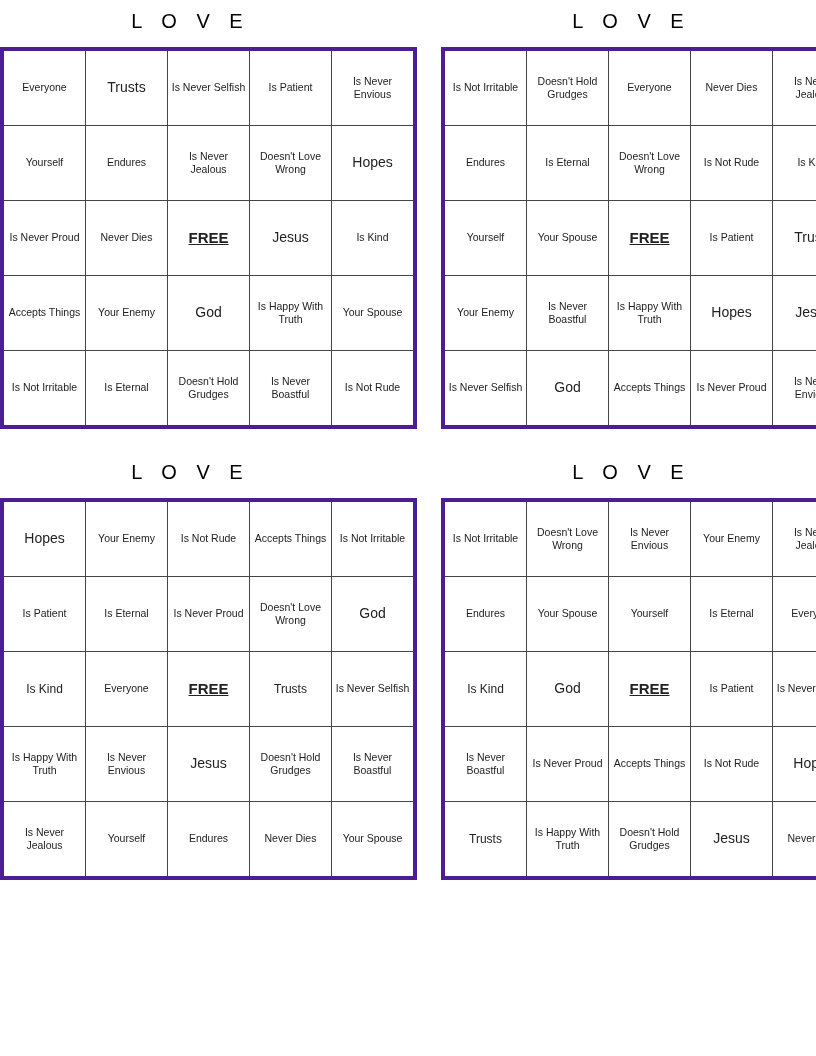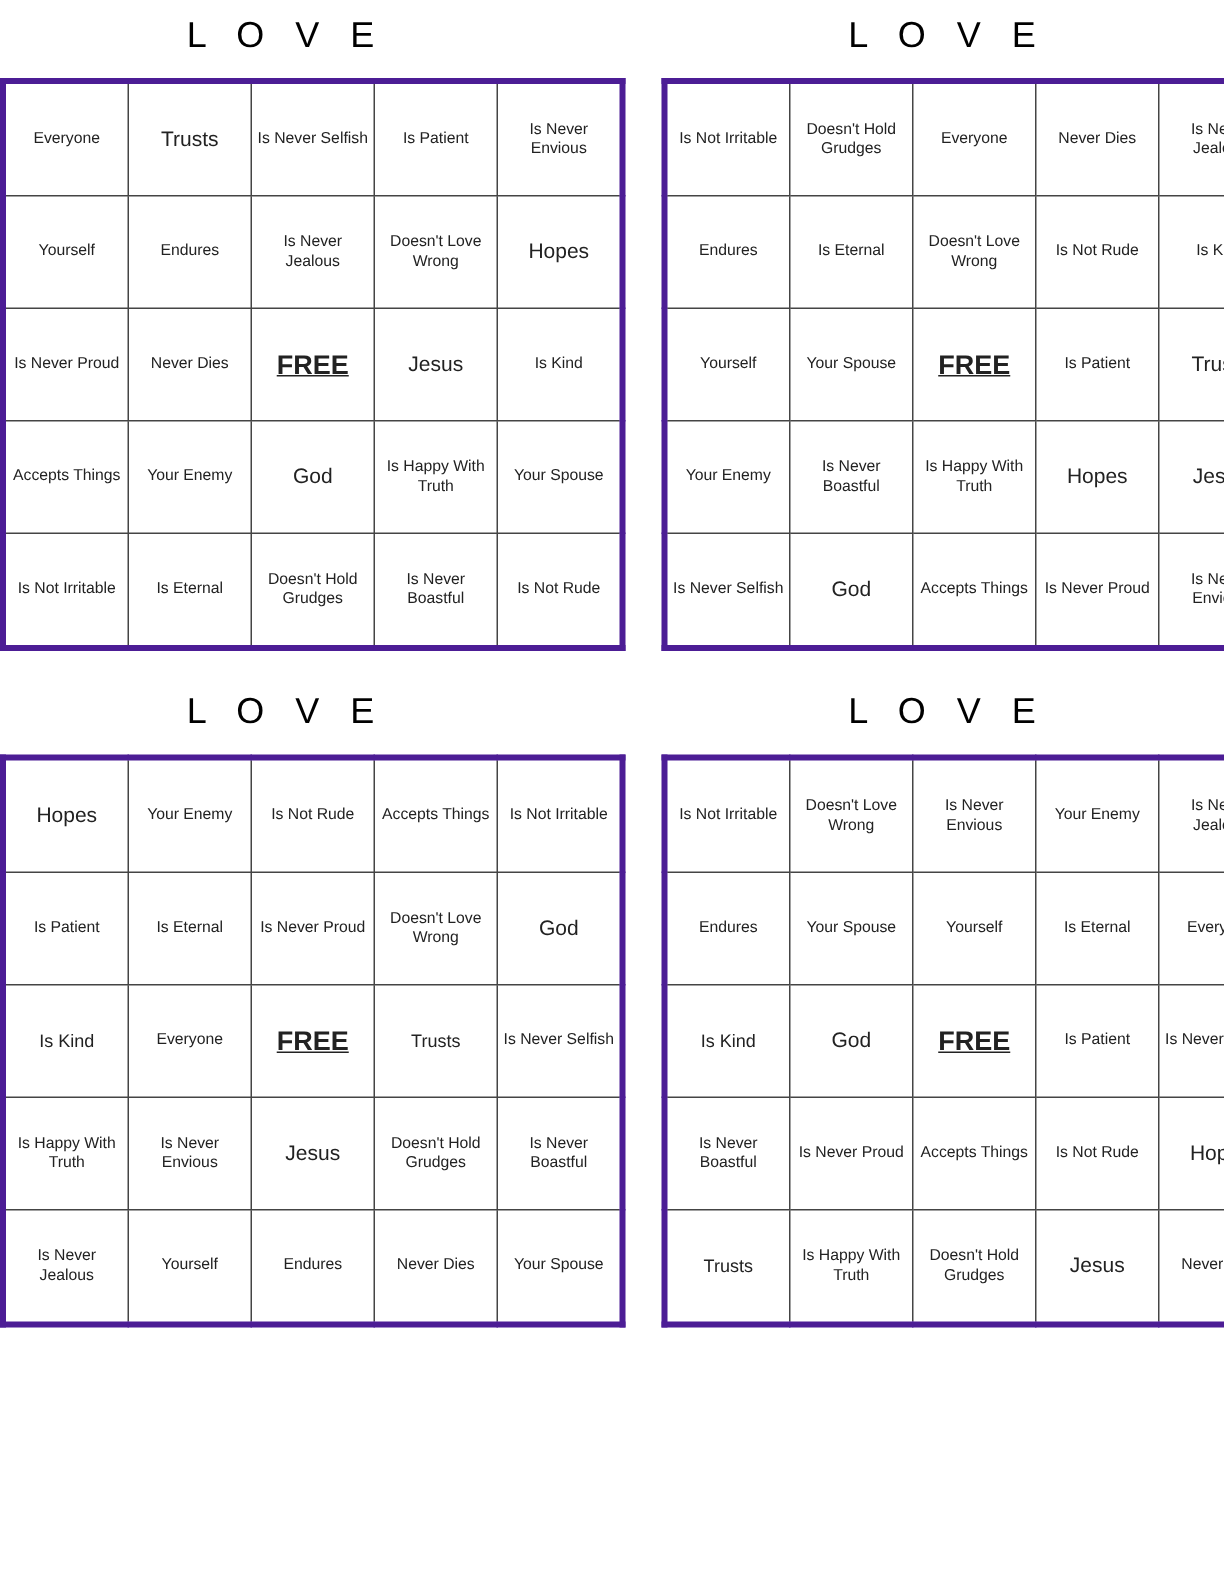--- a/index.html
+++ b/index.html
@@ -19,21 +19,21 @@
     position: absolute;
     width: 375px;
   }
   .sheet.c0 { left: 0px; }
   .sheet.c1 { left: 441px; }
   .sheet.r0 { top: 10px; }
   .sheet.r1 { top: 461px; }
 
   .card-title {
     text-align: center;
-    font-size: 24px;
+    font-size: 20px;
     letter-spacing: 7px;
     font-weight: 400;
     color: #000;
     margin: 0 0 14px 0;
     padding-left: 6px;
     font-family: "Liberation Sans", sans-serif;
   }
 
   table.bingo {
     border-collapse: collapse;
@@ -49,21 +49,21 @@
     vertical-align: middle;
     padding: 2px 3px;
     line-height: 1.25;
     color: #222;
     overflow: hidden;
   }
   td.s-sm { font-size: 10.5px; }
   td.s-md { font-size: 12px; }
   td.s-lg { font-size: 14px; }
   td.free {
-    font-size: 18px;
+    font-size: 15px;
     font-weight: bold;
     text-decoration: underline;
   }
 </style>
 </head>
 <body>
 
 <div id="cards-root">
     <div class="sheet c0 r0">
       <div class="card-title">L O V E</div>

